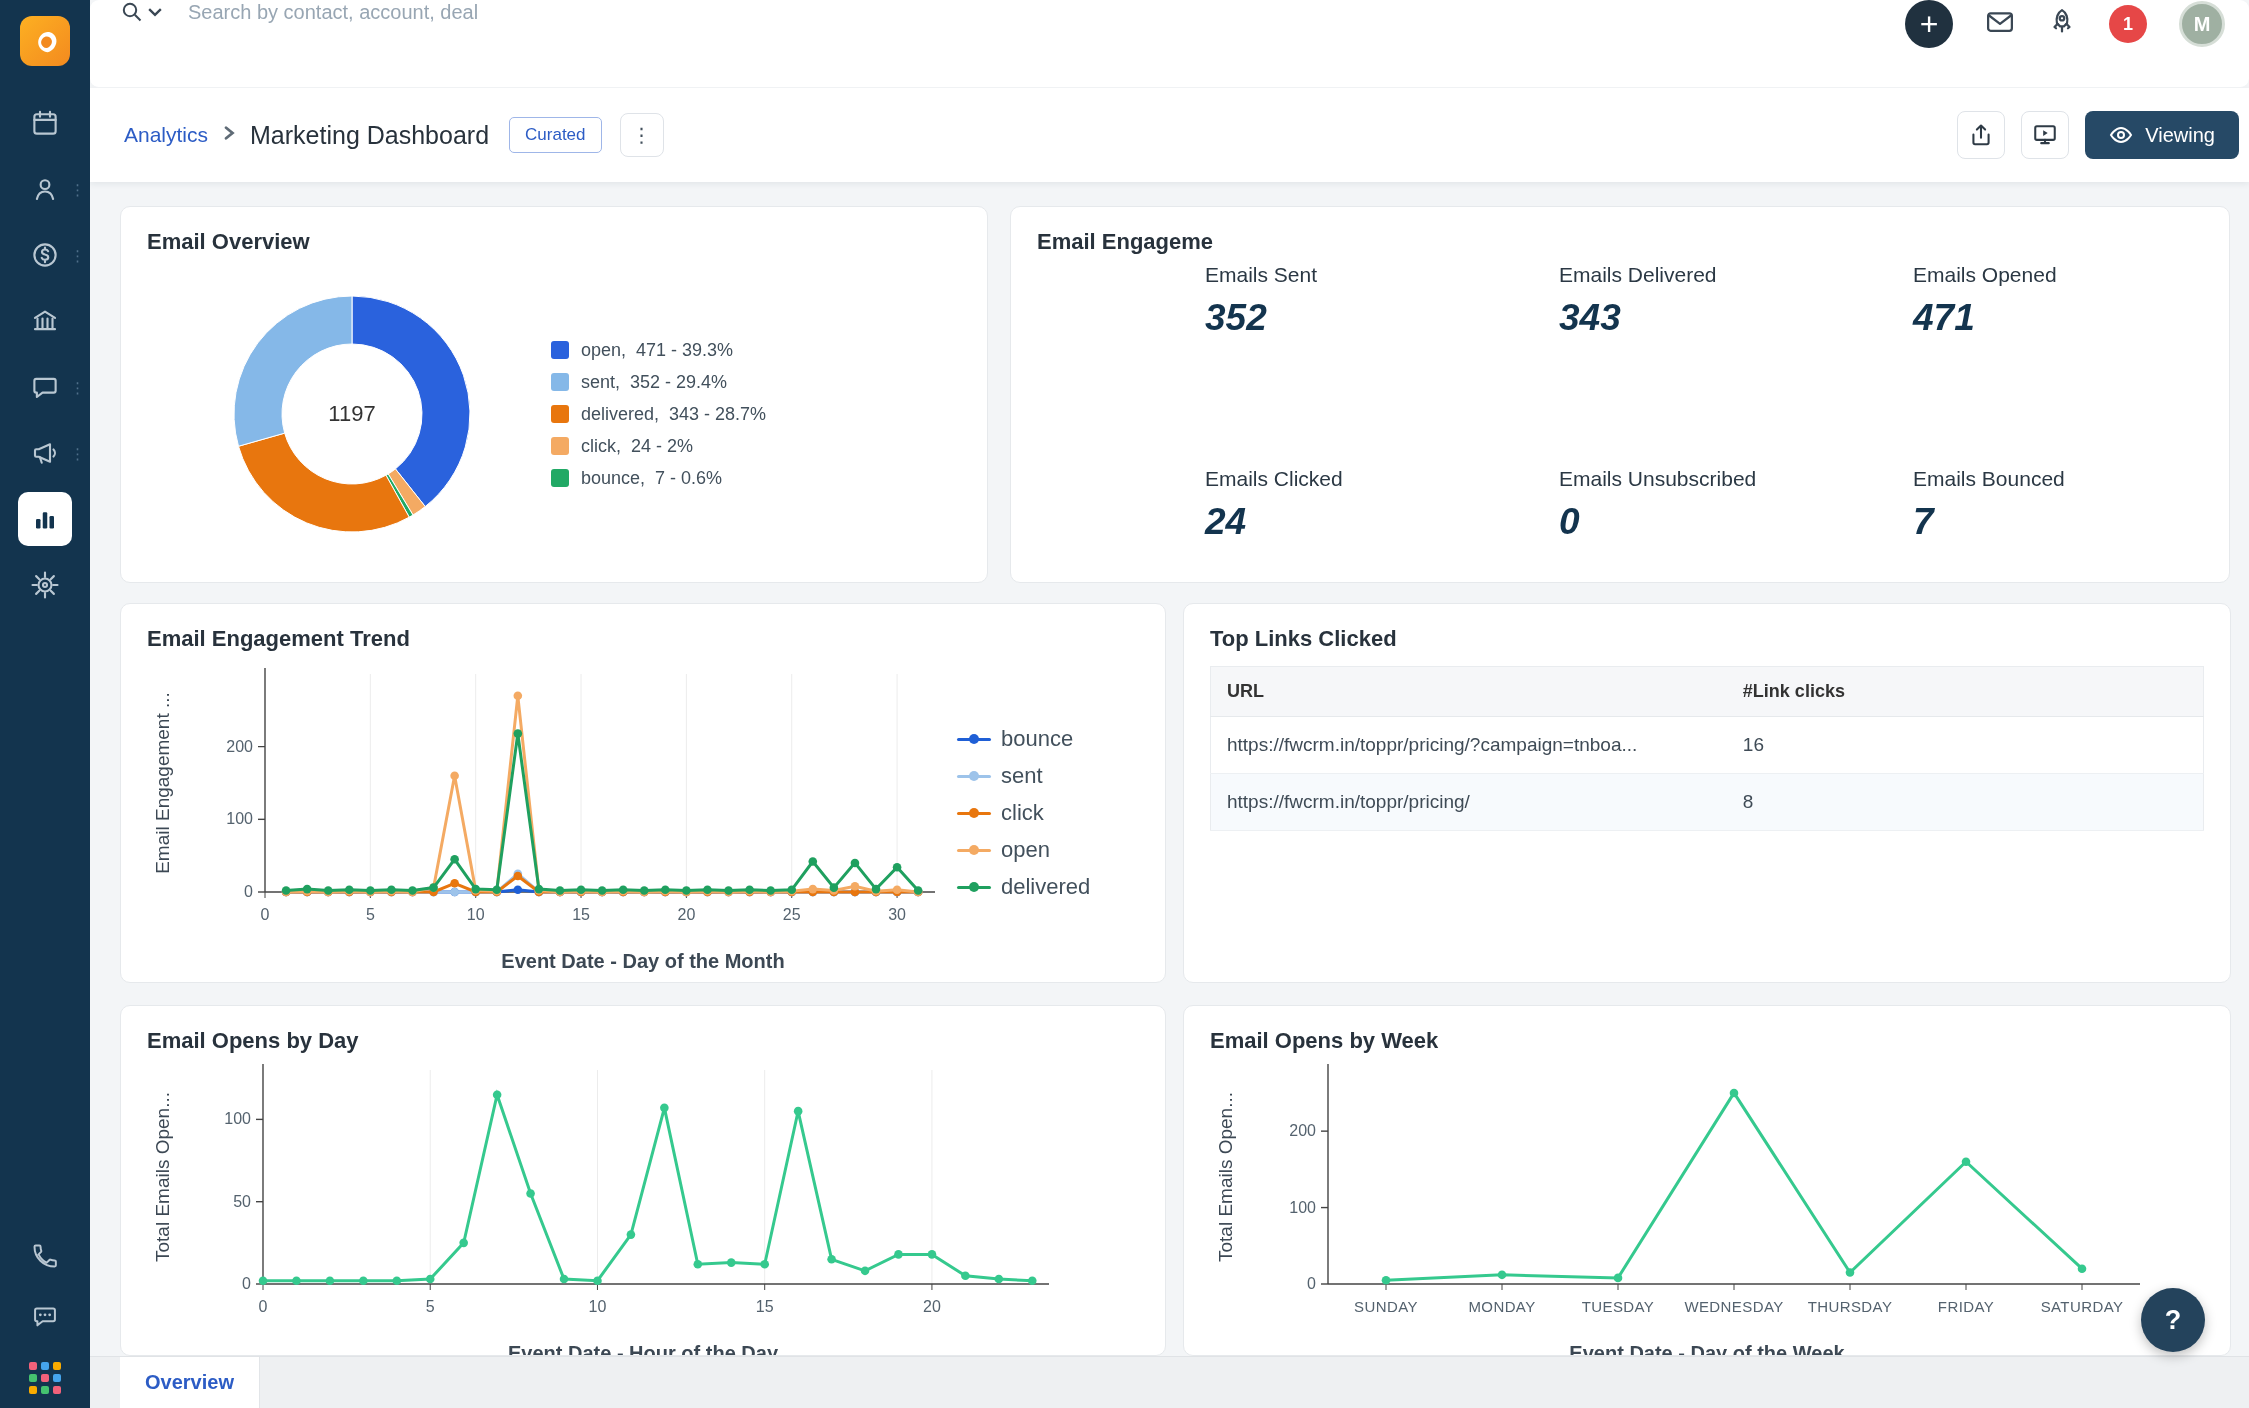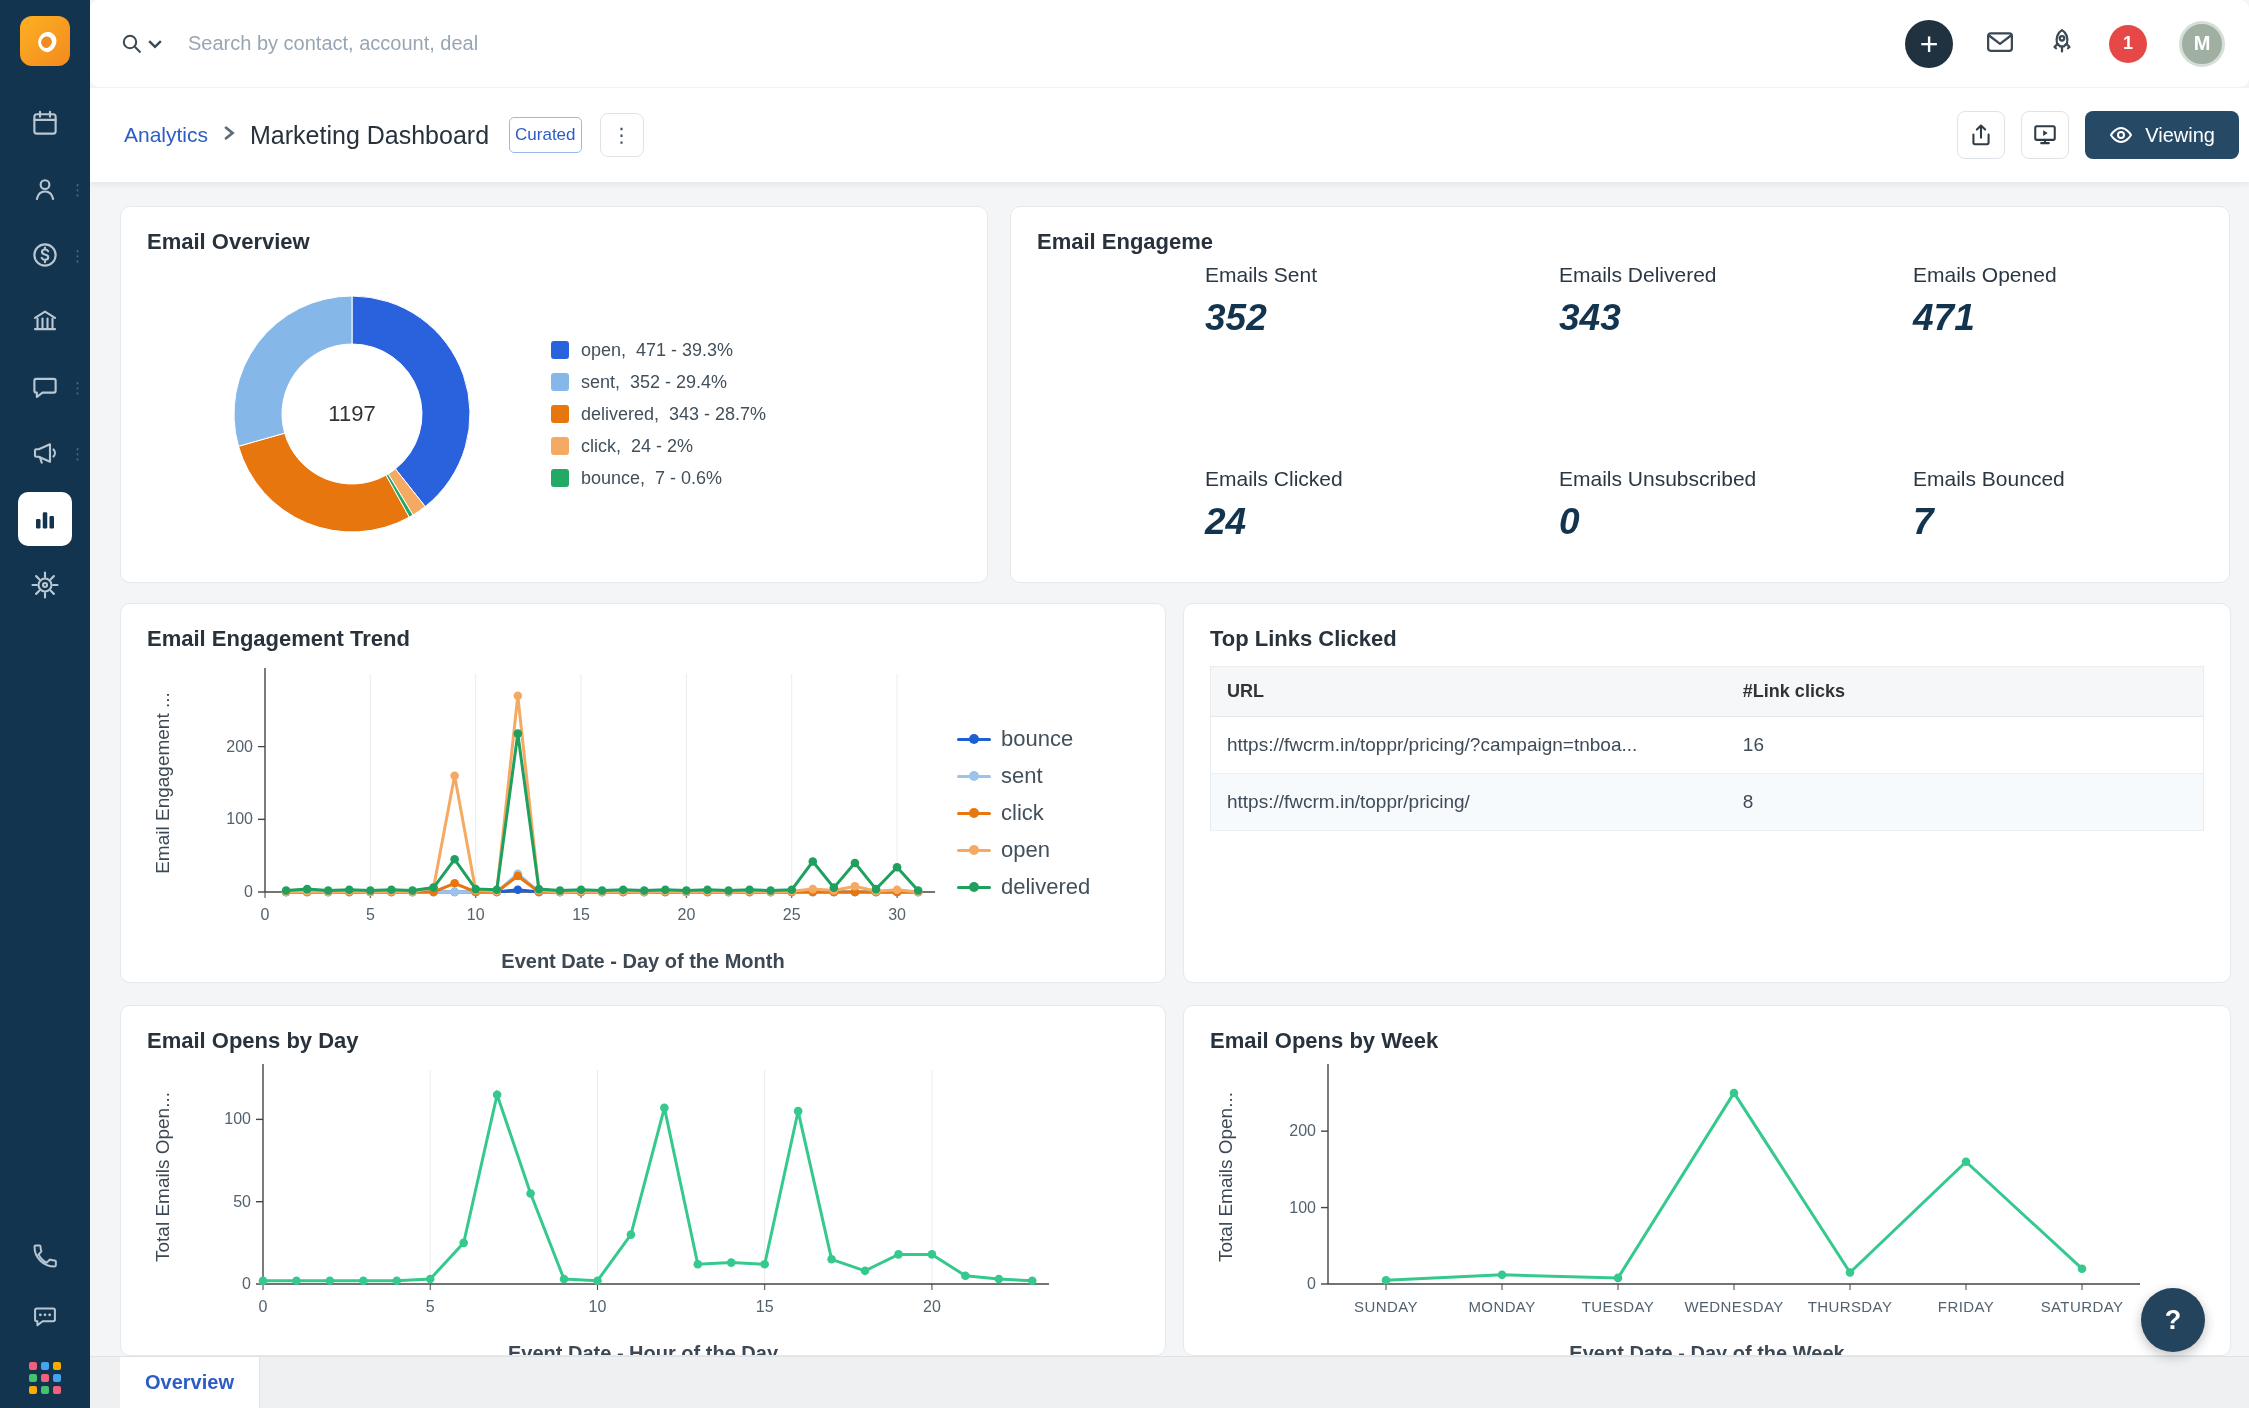--- a/index.html
+++ b/index.html
@@ -15,40 +15,40 @@
   .side-item svg { width:30px; height:30px; stroke:#b9c7d2; fill:none; stroke-width:1.7; stroke-linecap:round; stroke-linejoin:round; }
   .side-item.active .pill { width:54px; height:54px; background:#fff; border-radius:10px; display:flex; align-items:center; justify-content:center; }
   .side-item.active svg { stroke:#13344e; }
   .mini-kebab { position:absolute; right:5px; top:50%; transform:translateY(-50%); color:#50708a; font-size:15px; line-height:1; letter-spacing:0; }
   .side-bottom { margin-top:auto; margin-bottom:8px; display:flex; flex-direction:column; align-items:center; gap:28px; padding-bottom:6px; }
   .side-bottom svg { width:28px; height:28px; stroke:#b9c7d2; fill:none; stroke-width:1.7; stroke-linecap:round; stroke-linejoin:round; }
   .apps-grid { display:grid; grid-template-columns:repeat(3,8px); grid-gap:4px; cursor:pointer; }
   .apps-grid i { width:8px; height:8px; border-radius:2px; display:block; }
 
   
-  .topbar { position:absolute; left:90px; top:0; right:0; height:88px; background:#fff; border-bottom:1px solid #f0f2f4; display:flex; align-items:center; z-index:20;border-radius:9px; }
+  .topbar { position:absolute; left:90px; top:0; right:0; height:88px; background:#fff; border-bottom:1px solid #f0f2f4; display:flex; align-items:flex-start; z-index:20;border-radius:9px; }
   .search-zone { display:flex; align-items:center; margin-left:30px; flex:1; }
   .search-zone svg.mag { width:24px; height:24px; stroke:#3a4754; fill:none; stroke-width:2; }
   .search-zone svg.chev { width:14px; height:10px; stroke:#3a4754; fill:none; stroke-width:2; margin-left:4px; }
   .search-input { border:none; outline:none; font-size:20px; margin-left:26px; width:700px; font-family:"Liberation Sans",sans-serif; color:#2b3844; }
   .search-input::placeholder { color:#98a6b3; }
   .topbar-right { display:flex; align-items:center; gap:32px; margin-left:auto; padding-right:24px; }
   .plus-btn { width:48px; height:48px; border-radius:50%; background:#20313f; color:#fff; font-size:32px; font-weight:300; display:flex; align-items:center; justify-content:center; cursor:pointer; line-height:1; }
   .tb-icon svg { width:30px; height:30px; stroke:#3a4754; fill:none; stroke-width:1.8; stroke-linecap:round; stroke-linejoin:round; cursor:pointer; }
   .notif-badge { width:38px; height:38px; border-radius:50%; background:#e64747; color:#fff; font-size:18px; font-weight:700; display:flex; align-items:center; justify-content:center; cursor:pointer; }
   .avatar { width:46px; height:46px; border-radius:50%; background:#9fb0a2; border:3px solid #d6ded7; color:#fff; font-size:20px; font-weight:600; display:flex; align-items:center; justify-content:center; cursor:pointer; }
 
   
   .pagehead { position:absolute; left:90px; top:88px; right:0; height:94px; background:#fff; display:flex; align-items:center; box-shadow:0 2px 6px rgba(31,45,61,.08); z-index:10; }
   .crumb-zone { display:flex; align-items:center; margin-left:34px; }
   .crumb-root { color:#2c5cc5; font-size:21px; cursor:pointer; }
   .crumb-sep { margin:0 14px; }
   .crumb-sep svg { width:14px; height:14px; stroke:#5f6b76; fill:none; stroke-width:2.4; stroke-linecap:round; }
   .page-title { font-size:25px; color:#28323c; font-weight:500; }
-  .badge-pill { margin-left:20px; padding:7px 5px; border:1px solid #9fb6e8; border-radius:5px; color:#2c5cc5; font-size:17px; background:#fff; }
+  .badge-pill { margin-left:20px; padding:7px 15px; border:1px solid #9fb6e8; border-radius:5px; color:#2c5cc5; font-size:17px; background:#fff; }
   .kebab-btn { margin-left:18px; width:44px; height:44px; border:1px solid #dfe3e8; border-radius:8px; background:#fff; display:flex; align-items:center; justify-content:center; color:#42505c; font-size:20px; cursor:pointer; }
   .ph-right { margin-left:auto; display:flex; align-items:center; gap:16px; padding-right:10px; }
   .icon-btn { width:48px; height:48px; border:1px solid #dfe3e8; border-radius:8px; background:#fff; display:flex; align-items:center; justify-content:center; cursor:pointer; }
   .icon-btn svg { width:26px; height:26px; stroke:#2f3b46; fill:none; stroke-width:1.9; stroke-linecap:round; stroke-linejoin:round; }
   .viewing-btn { height:48px; padding:0 24px; border:none; border-radius:8px; background:#264966; color:#fff; font-size:20px; font-family:"Liberation Sans",sans-serif; display:flex; align-items:center; gap:12px; cursor:pointer; }
   .viewing-btn svg { width:24px; height:24px; stroke:#fff; fill:none; stroke-width:2; }
 
   
   .content { position:absolute; left:90px; top:182px; right:0; bottom:52px; background:#f3f5f7; overflow:hidden; }
   .card { position:absolute; background:#fff; border:1px solid #e6e9ec; border-radius:10px; padding:22px 26px; overflow:hidden; }

